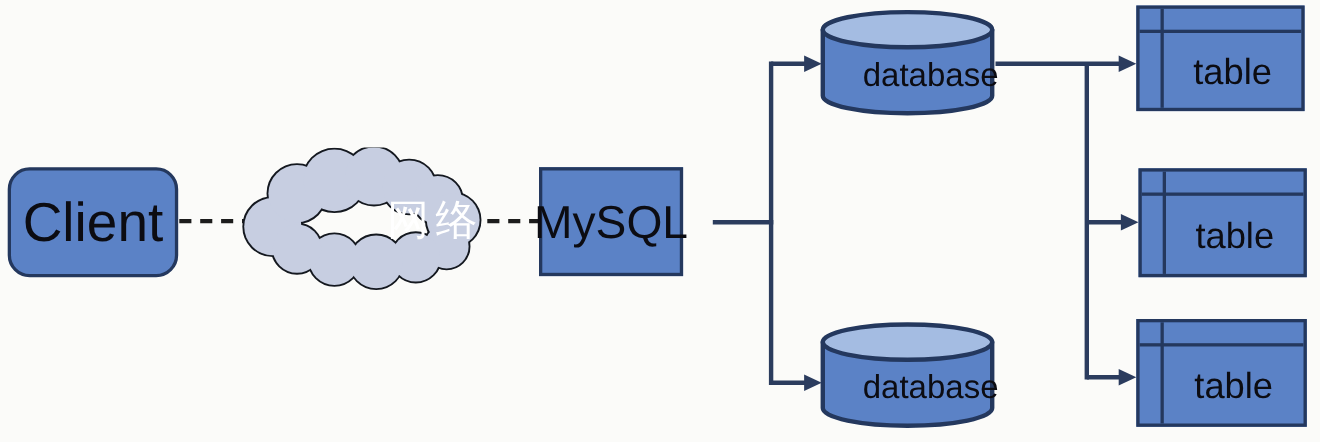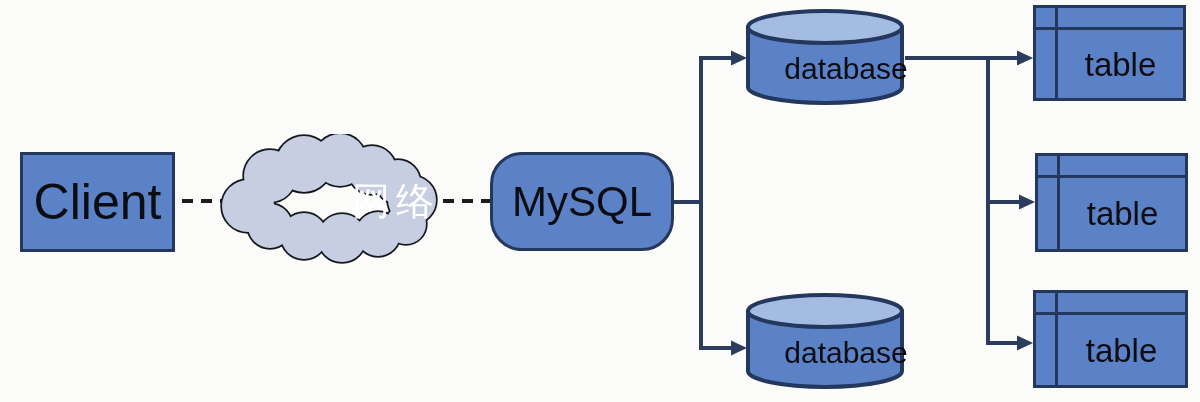--- a/index.html
+++ b/index.html
@@ -110,21 +110,21 @@
 
     <line class="solid" x1="988" y1="58" x2="988" y2="345"></line>
 
     <line class="solid" x1="988" y1="202" x2="1021" y2="202"></line>
     <polygon class="arrowhead" points="1035,202 1019,194.5 1019,209.5"></polygon>
 
     <line class="solid" x1="988" y1="343" x2="1019" y2="343"></line>
     <polygon class="arrowhead" points="1033,343 1017,335.5 1017,350.5"></polygon>
   </svg>
 
-  <div class="node rect-node" style="left:20px;top:152px;width:155px;height:100px;">
+  <div class="node rect-node" style="left:7px;top:152px;width:155px;height:100px;border-radius:20px;">
     <span class="label client-label">Client</span>
   </div>
 
   <div class="node cloud-node" style="left:214px;top:134px;width:226px;height:130px;">
     <svg width="226" height="130" viewBox="0 0 226 130">
       <g class="cloud-stroke">
         <circle cx="34" cy="72" r="26"></circle>
           <circle cx="56" cy="42" r="26"></circle>
         <circle cx="90" cy="30" r="28"></circle>
           <circle cx="126" cy="26" r="26"></circle>
@@ -148,21 +148,21 @@
           <circle cx="192" cy="90" r="20"></circle>
         <circle cx="164" cy="100" r="22"></circle>
           <circle cx="128" cy="104" r="24"></circle>
         <circle cx="90" cy="102" r="23"></circle>
           <circle cx="56" cy="92" r="22"></circle>
       </g>
     </svg>
     <span class="label cloud-label">网络</span>
   </div>
 
-  <div class="node rect-node" style="left:490px;top:152px;width:184px;height:99px;border-radius:32px;">
+  <div class="node rect-node" style="left:490px;top:152px;width:131px;height:99px;">
     <span class="label mysql-label">MySQL</span>
   </div>
 
   <div class="node cyl-node" style="left:745px;top:8px;width:160px;height:98px;">
     <svg width="160" height="98" viewBox="0 0 160 98">
       <path class="cyl-body" d="M3 19 L3 79 A77 16 0 0 0 157 79 L157 19 Z"></path>
       <ellipse class="cyl-top" cx="80" cy="19" rx="77" ry="16"></ellipse>
     </svg>
     <span class="label db-label">database</span>
   </div>

